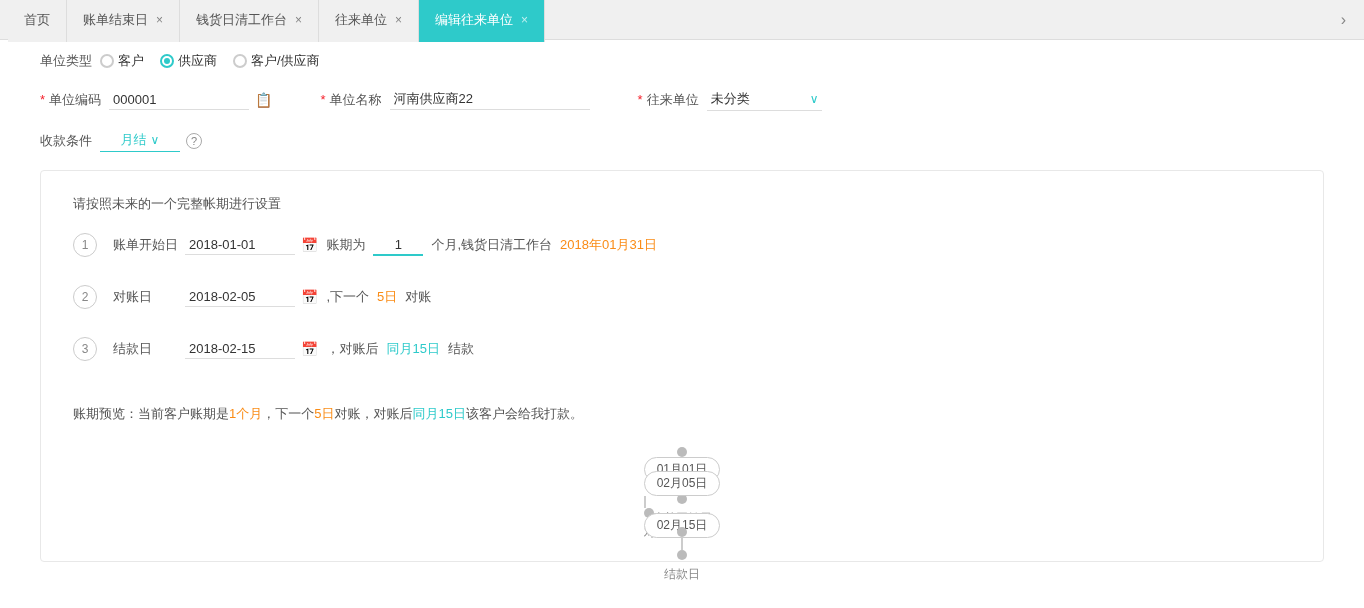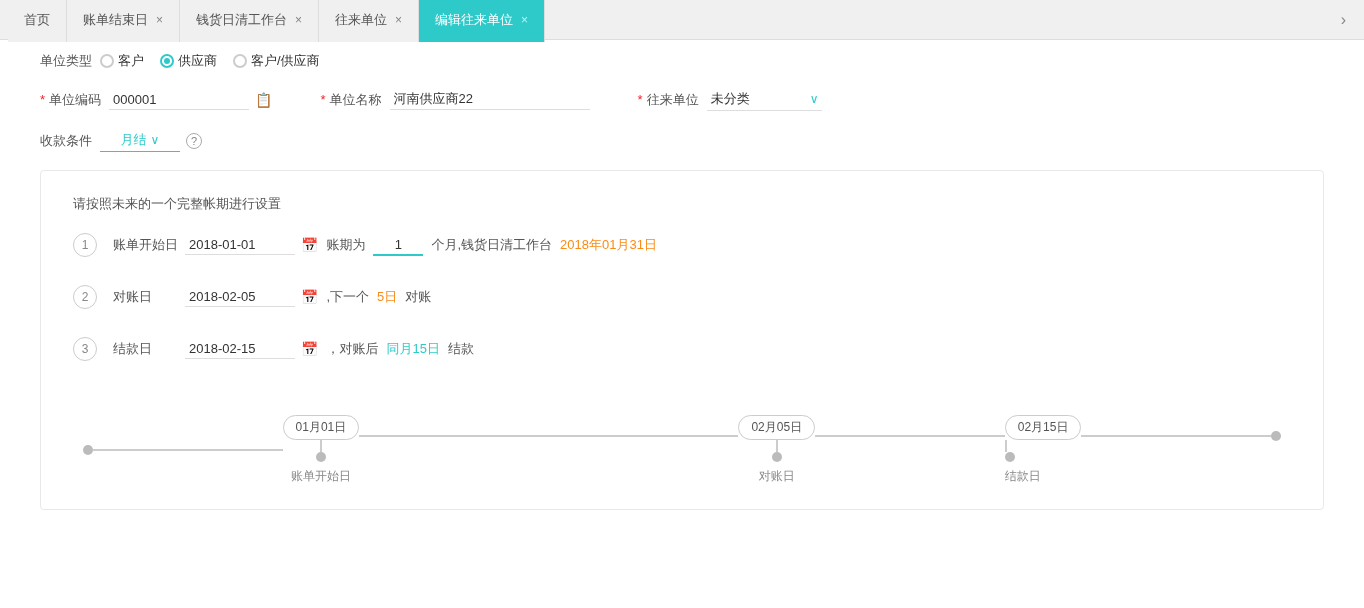--- a/index.html
+++ b/index.html
@@ -360,48 +360,51 @@
       <div class="row-num">3</div>
       <span class="row-label">结款日</span>
       <input class="date-input" type="text" value="2018-02-15" style="">
       <span class="icon-calendar" style="color:#2ecaca;">📅</span>
       <span class="inline-text">，对账后</span>
       <span class="highlight-cyan">同月15日</span>
       <span class="inline-text">结款</span>
     </div>
 
     <div class="preview-section">
-
-      <div style="display:flex; align-items:center; padding: 0 10px; margin-top: 10px;">
+      <div class="preview-text">
+        <span>账期预览：当前客户账期是</span><span class="highlight-orange">1个月</span><span>，下一个</span><span class="highlight-orange">5日</span><span>对账，对账后</span><span class="highlight-cyan">同月15日</span><span>该客户会给我打款。</span>
+      </div>
+
+      <div style="display:flex; align-items:center; padding: 0 10px; margin-top: 10px; flex-direction: column;">
 
         <div style="width:10px;height:10px;border-radius:50%;background:#bbb;margin-top:0;flex-shrink:0;"></div>
         <div style="flex:1;height:2px;background:#ccc;"></div>
 
         <div style="display:flex;flex-direction:column;align-items:center;flex-shrink:0;">
           <div style="border:1px solid #ccc;border-radius:20px;padding:3px 12px;font-size:12px;color:#555;background:#fff;white-space:nowrap;">01月01日</div>
           <div style="width:2px;height:12px;background:#ccc;"></div>
           <div style="width:10px;height:10px;border-radius:50%;background:#bbb;"></div>
           <div style="font-size:12px;color:#888;margin-top:6px;white-space:nowrap;">账单开始日</div>
         </div>
 
         <div style="flex:1;height:2px;background:#ccc;margin-top:-28px;"></div>
 
 
         <div style="flex:1;height:2px;background:#ccc;margin-top:-28px;"></div>
 
-        <div style="display:flex;flex-direction:column;align-items:center;flex-shrink:0;">
+        <div style="display:flex;flex-direction:column;align-items:flex-start;flex-shrink:0;">
           <div style="border:1px solid #ccc;border-radius:20px;padding:3px 12px;font-size:12px;color:#555;background:#fff;white-space:nowrap;">02月05日</div>
           <div style="width:2px;height:12px;background:#ccc;"></div>
           <div style="width:10px;height:10px;border-radius:50%;background:#bbb;"></div>
           <div style="font-size:12px;color:#888;margin-top:6px;white-space:nowrap;">对账日</div>
         </div>
 
         <div style="flex:1;height:2px;background:#ccc;margin-top:-28px;"></div>
 
-        <div style="display:flex;flex-direction:column;align-items:flex-start;flex-shrink:0;">
+        <div style="display:flex;flex-direction:column;align-items:center;flex-shrink:0;">
           <div style="border:1px solid #ccc;border-radius:20px;padding:3px 12px;font-size:12px;color:#555;background:#fff;white-space:nowrap;">02月15日</div>
           <div style="width:2px;height:12px;background:#ccc;"></div>
           <div style="width:10px;height:10px;border-radius:50%;background:#bbb;"></div>
           <div style="font-size:12px;color:#888;margin-top:6px;white-space:nowrap;">结款日</div>
         </div>
 
         <div style="flex:1;height:2px;background:#ccc;margin-top:-28px;"></div>
 
         <div style="width:10px;height:10px;border-radius:50%;background:#bbb;margin-top:-28px;flex-shrink:0;"></div>
       </div>

